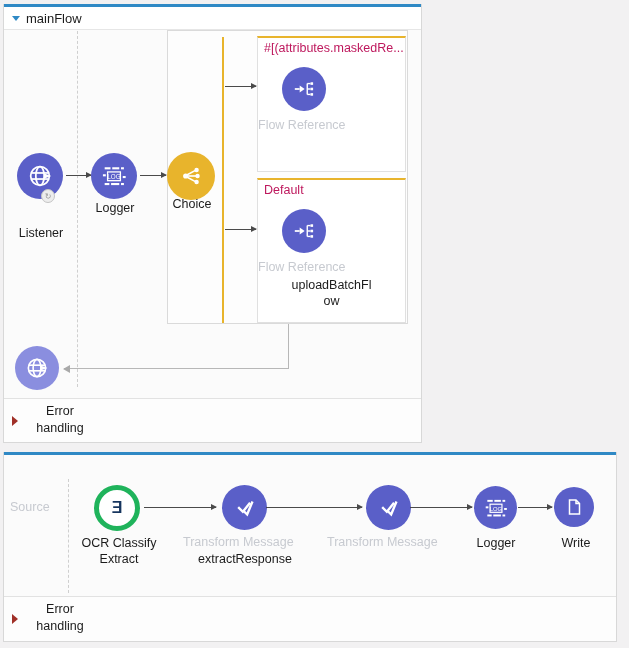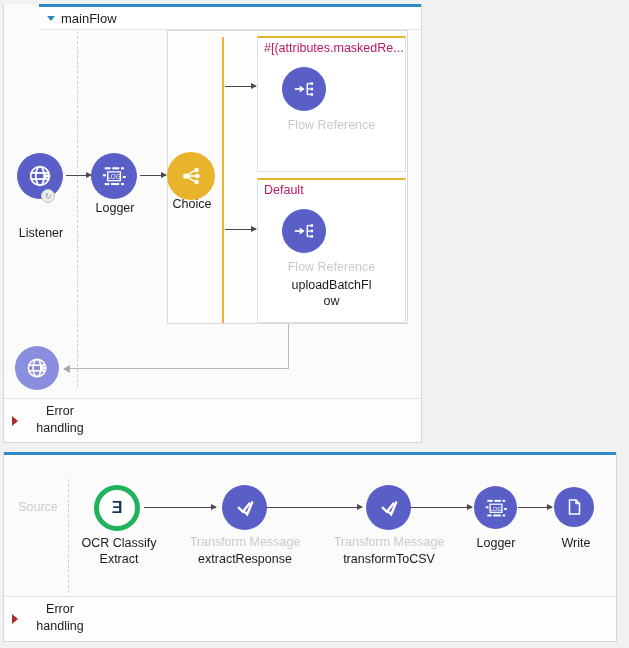--- a/index.html
+++ b/index.html
@@ -18,21 +18,21 @@
   #main-error{height:43px;} #ocr-error{height:44px;}
   .error-tri{position:absolute;left:8px;top:50%;margin-top:-5px;width:0;height:0;
              border-top:5px solid transparent;border-bottom:5px solid transparent;border-left:6px solid #a03028;}
   .error-text{position:absolute;left:12px;top:4px;width:88px;text-align:center;font-size:12.5px;line-height:17px;white-space:pre-line;color:#1b1b1b;}
 
   
   .circle{position:absolute;border-radius:50%;background:#5a5fc8;display:flex;align-items:center;justify-content:center;}
   .circle.light{background:#8a8edf;}
   .circle.yellow{background:#e8b42c;}
   .node-label{position:absolute;text-align:center;font-size:12.5px;line-height:16px;color:#1b1b1b;white-space:pre-line;}
-  .type-label{position:absolute;text-align:center;font-size:12.5px;color:#c7cad0;white-space:nowrap;}
+  .type-label{position:absolute;font-size:12.5px;color:#c7cad0;white-space:nowrap;}
   .sep{position:absolute;border-left:1px dashed #cfcfcf;width:0;}
   .arrow{position:absolute;height:1px;background:#4a4a4a;}
   .arrow::after{content:'';position:absolute;right:-1px;top:-3px;width:0;height:0;
                 border-left:6px solid #4a4a4a;border-top:3px solid transparent;border-bottom:3px solid transparent;}
   .ret-v{position:absolute;width:0;border-left:1px solid #b7b7b7;}
   .ret-h{position:absolute;height:0;border-top:1px solid #b7b7b7;}
   .ret-h::before{content:'';position:absolute;left:-1px;top:-4px;width:0;height:0;
                  border-right:7px solid #a9a9a9;border-top:4px solid transparent;border-bottom:4px solid transparent;}
 
   
@@ -50,21 +50,21 @@
   .ocr-ring{position:absolute;width:46px;height:46px;border-radius:50%;background:#fff;border:5px solid #1fb35b;
             box-sizing:border-box;display:flex;align-items:center;justify-content:center;}
   .ocr-glyph{font-size:16px;font-weight:bold;color:#16355e;line-height:1;}
   svg{display:block;}
 </style>
 </head>
 <body>
 
 <div class="page">
 
-  <div class="flow" id="main-flow" style="left:3px;top:4px;width:419px;height:439px;padding-left:35px;">
+  <div class="flow" id="main-flow" style="left:3px;top:4px;width:419px;height:439px;">
     <div class="flow-accent"></div>
     <div class="flow-header">
       <span class="tri-down"></span>
       <span>mainFlow</span>
     </div>
 
     <div class="flow-canvas" id="main-canvas">
 
       <div class="sep" style="left:73px;top:2px;height:356px;"></div>
 
@@ -218,21 +218,20 @@
 
       <div class="arrow" style="left:262px;top:30px;width:96px;"></div>
 
       <div class="circle" style="left:362px;top:8px;width:45px;height:45px;">
         <svg width="26" height="26" viewBox="0 0 24 24" fill="none" stroke="#fff" stroke-width="2.2" stroke-linecap="square">
           <path d="M6.5 12 L10 15.5 L16 8"></path>
           <path d="M11.5 15.5 L14 18 L18.5 7"></path>
         </svg>
       </div>
       <div class="type-label" style="left:323px;top:58px;width:124px;">Transform Message</div>
-      <div class="node-label" style="left:323px;top:74px;width:124px;">transformToCSV</div>
 
       <div class="arrow" style="left:406px;top:30px;width:62px;"></div>
 
       <div class="circle" style="left:470px;top:9px;width:43px;height:43px;">
         <svg width="26" height="26" viewBox="0 0 24 24">
           <g fill="#fff">
             <rect x="4" y="4.5" width="5" height="1.8"></rect>
               <rect x="10.5" y="4.5" width="6" height="1.8"></rect>
               <rect x="18" y="4.5" width="2.5" height="1.8"></rect>
             <rect x="2.5" y="10.5" width="2.5" height="1.8"></rect>

